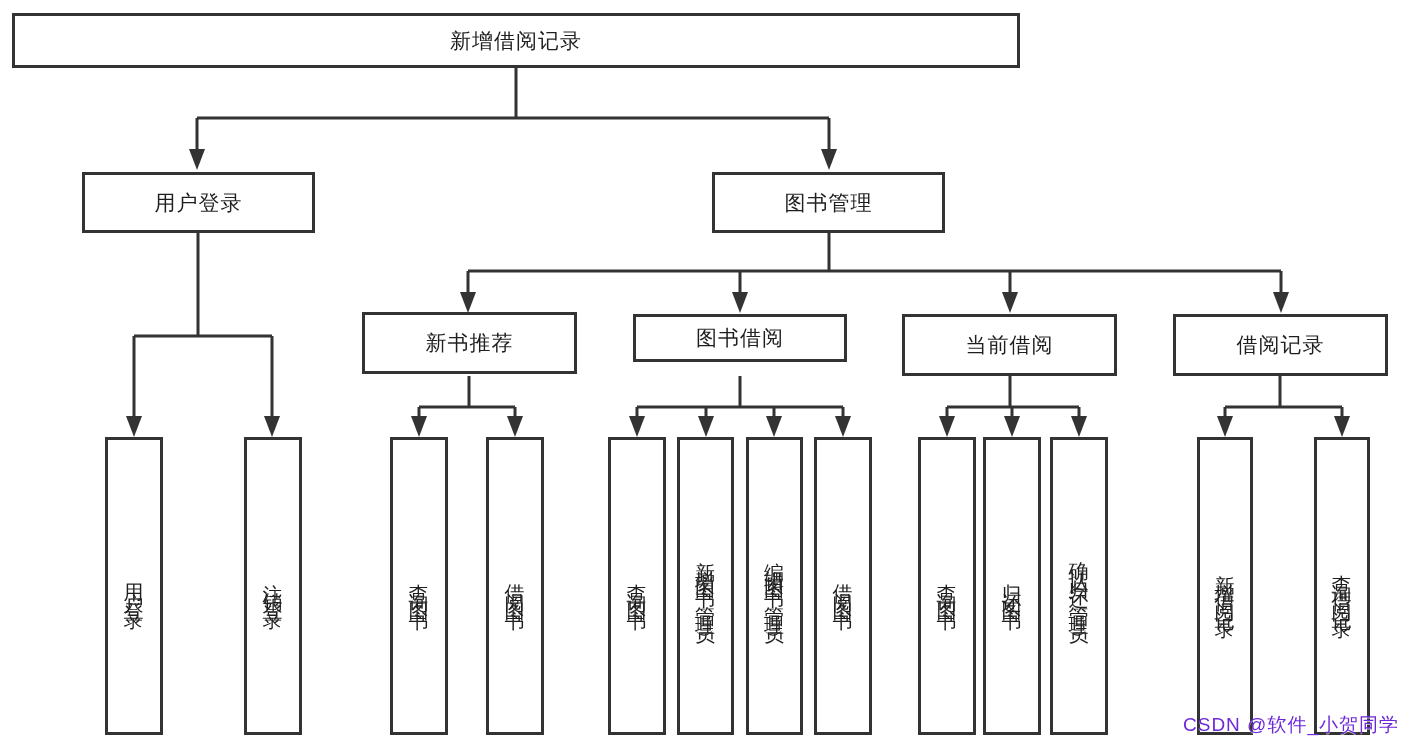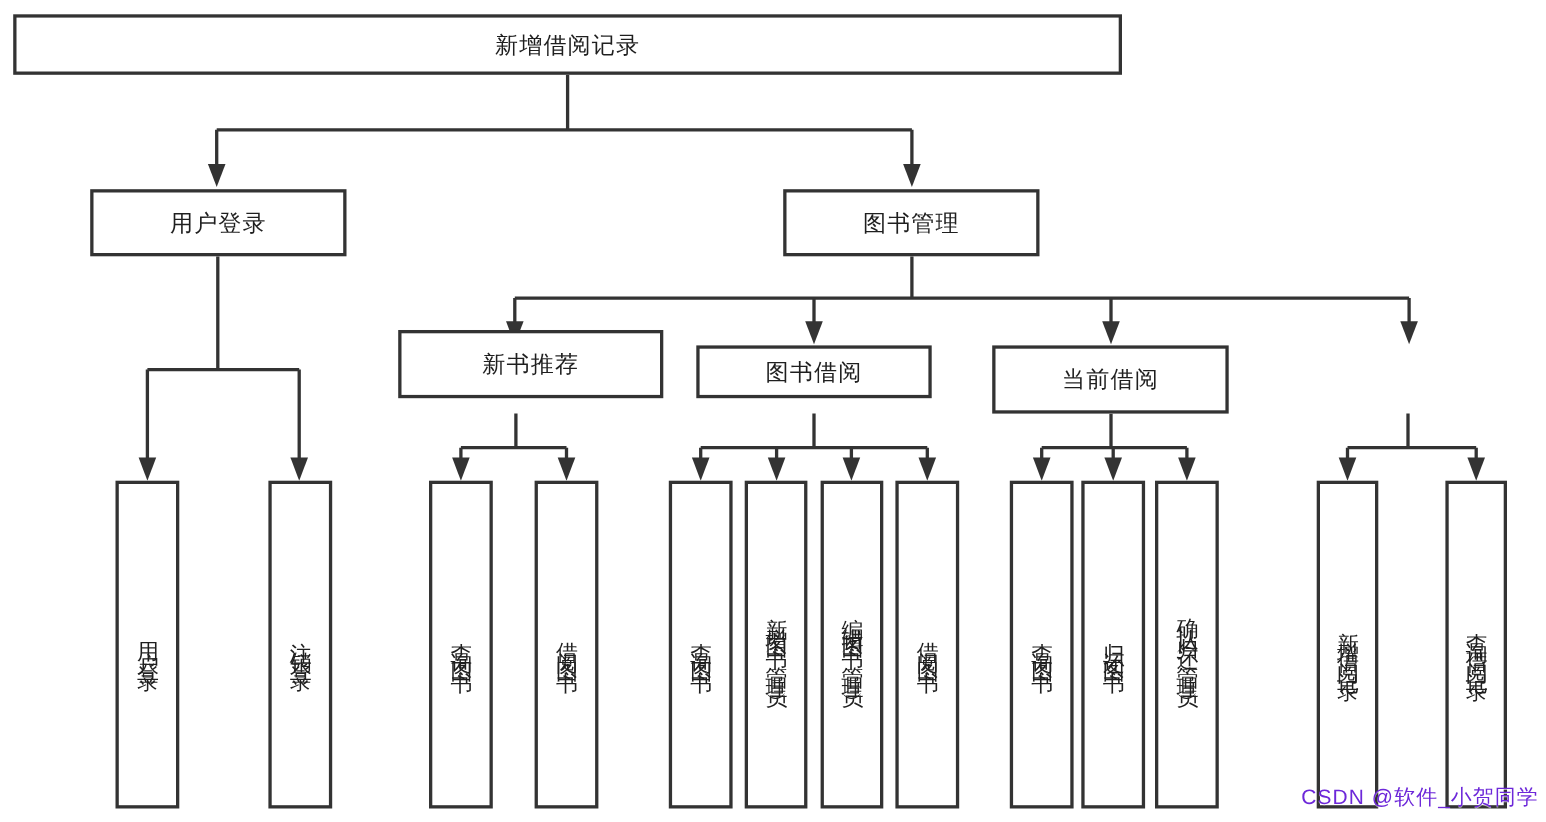--- a/index.html
+++ b/index.html
@@ -106,28 +106,31 @@
     <span class="htext">新增借阅记录</span>
   </div>
 
   <div class="hbox" style="left:82px; top:172px; width:233px; height:61px;">
     <span class="htext">用户登录</span>
   </div>
   <div class="hbox" style="left:712px; top:172px; width:233px; height:61px;">
     <span class="htext">图书管理</span>
   </div>
 
-  <div class="hbox" style="left:362px; top:300px; width:241px; height:62px;">
+  <div class="hbox" style="left:362px; top:312px; width:215px; height:62px;">
     <span class="htext">新书推荐</span>
   </div>
   <div class="hbox" style="left:633px; top:314px; width:214px; height:48px;">
     <span class="htext">图书借阅</span>
   </div>
   <div class="hbox" style="left:902px; top:314px; width:215px; height:62px;text-align:right;">
     <span class="htext">当前借阅</span>
+  </div>
+  <div class="hbox" style="left:1173px; top:314px; width:215px; height:62px;">
+    <span class="htext">借阅记录</span>
   </div>
 
   <div class="vbox" style="left:105px; width:58px;">
     <span class="vtext">用户登录</span>
   </div>
   <div class="vbox" style="left:244px; width:58px;">
     <span class="vtext">注销登录</span>
   </div>
 
   <div class="vbox" style="left:390px; width:58px;">

